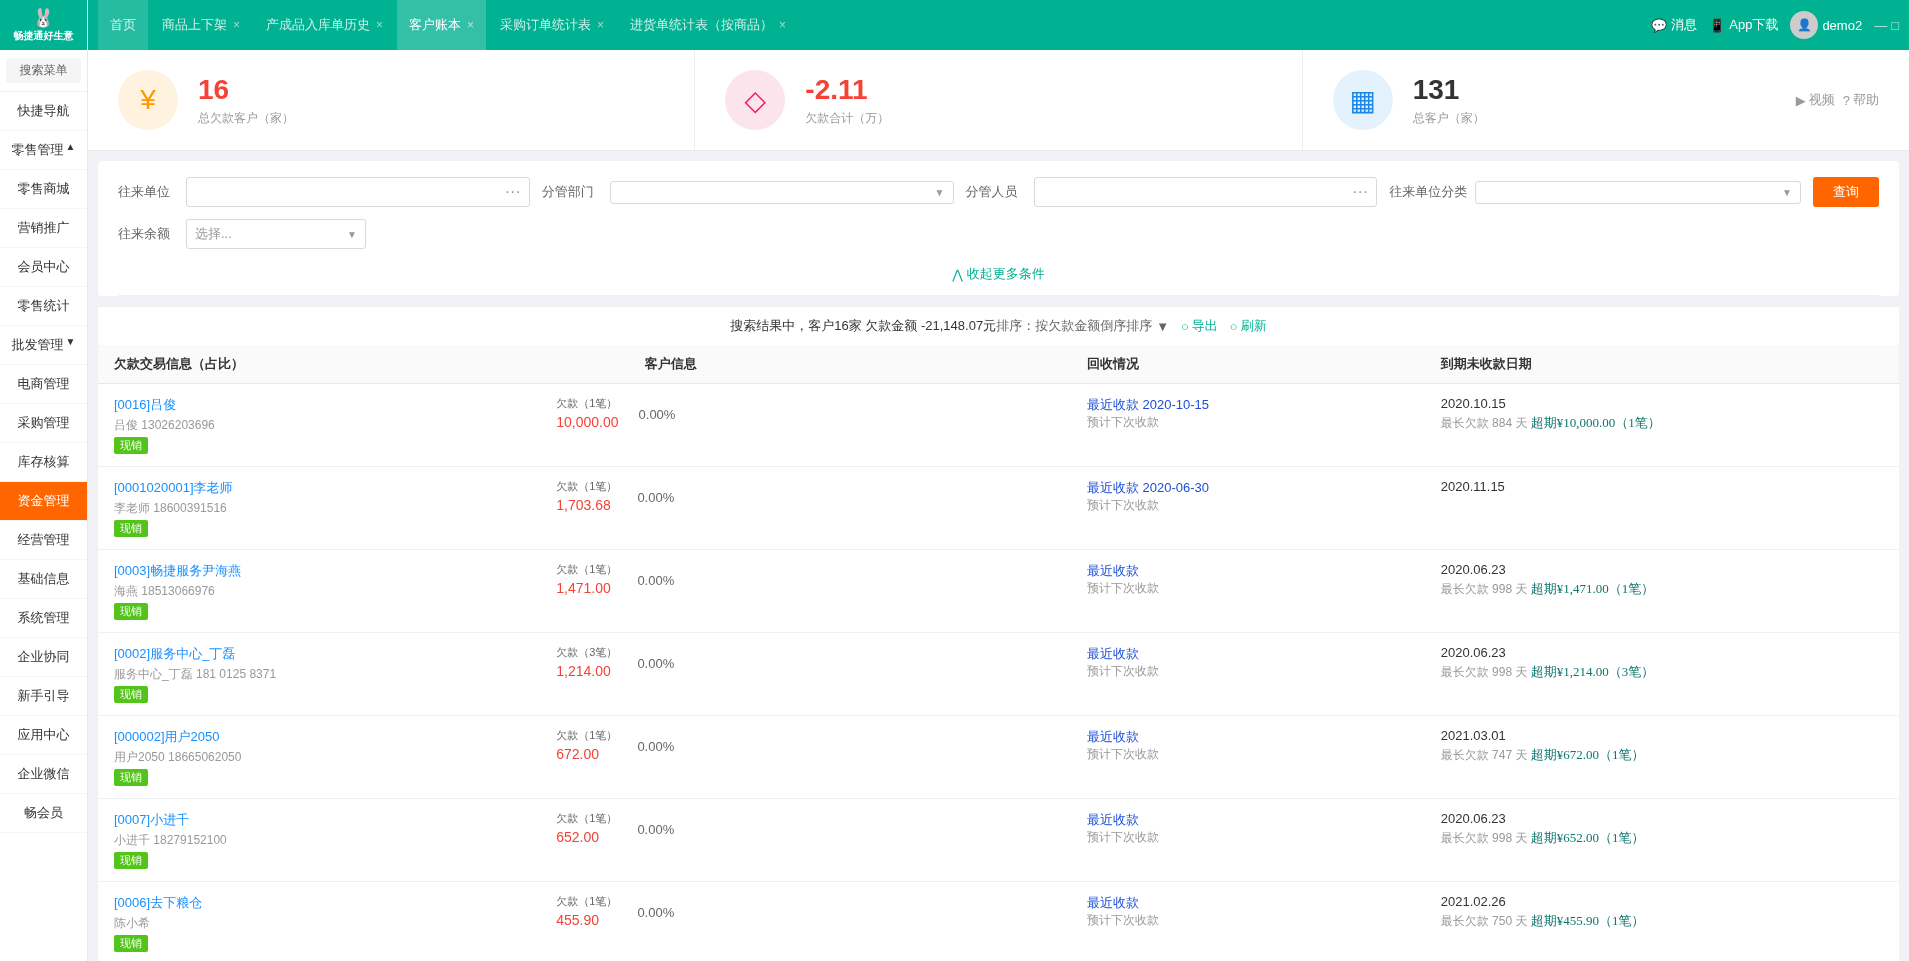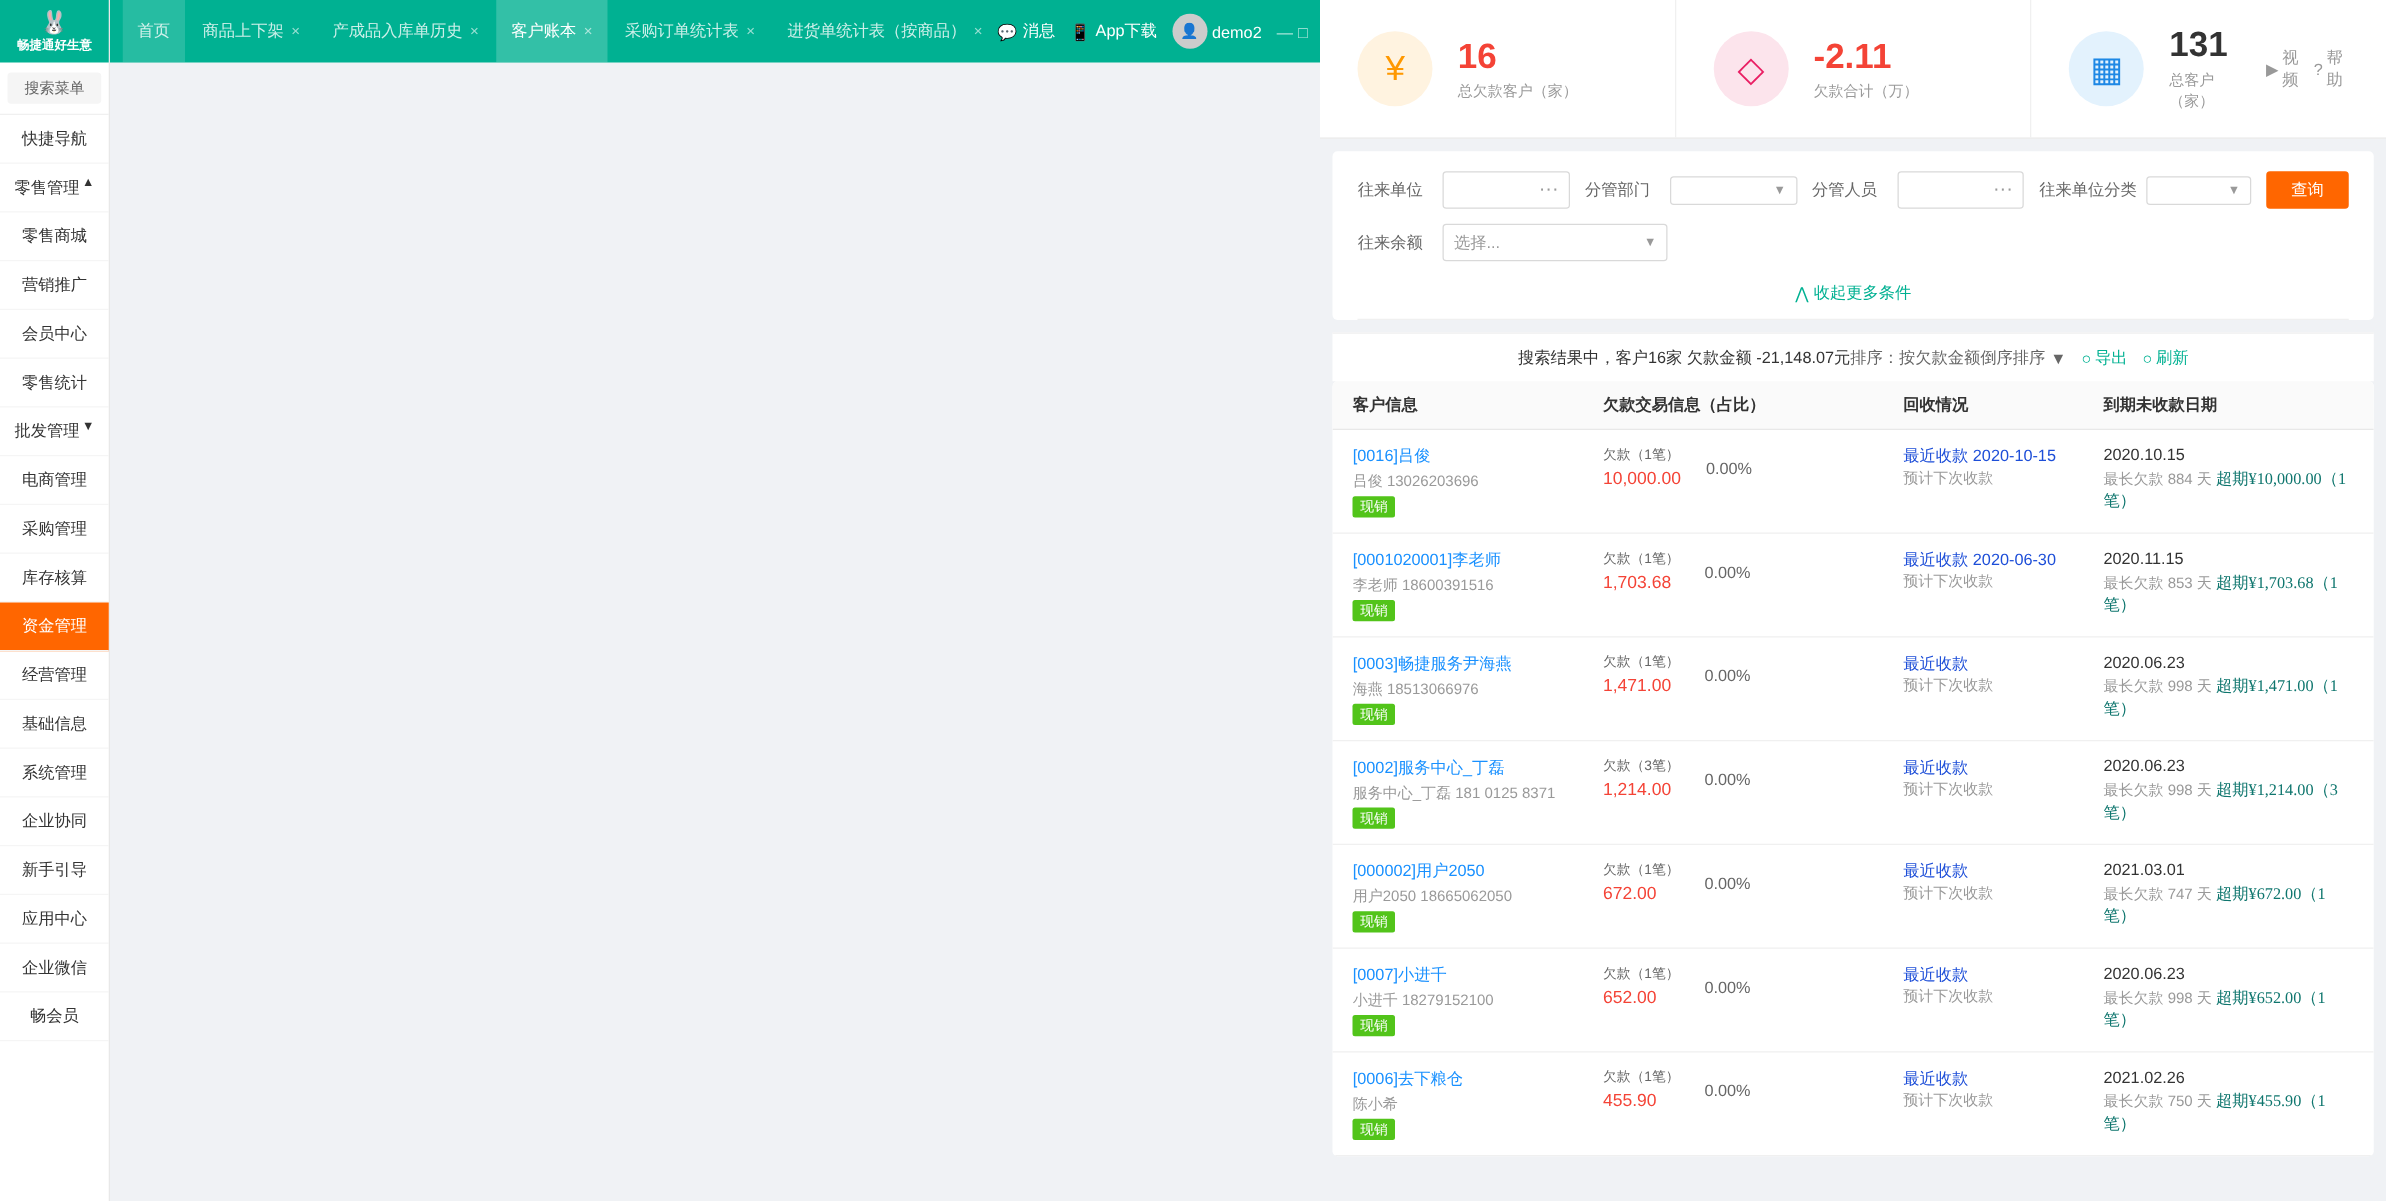--- a/index.html
+++ b/index.html
@@ -10,21 +10,21 @@
     .sidebar-logo { background: #00b192; height: 50px; display: flex; align-items: center; justify-content: center; color: white; font-size: 12px; font-weight: bold; flex-direction: column; }
     .sidebar-logo .logo-icon { font-size: 18px; }
     .sidebar-search { padding: 8px 6px; border-bottom: 1px solid #f0f0f0; }
     .sidebar-search-btn { width: 100%; background: #f5f5f5; border: none; padding: 4px; border-radius: 3px; cursor: pointer; color: #666; font-size: 12px; }
     .sidebar-nav-item { padding: 10px 6px; text-align: center; cursor: pointer; color: #333; border-bottom: 1px solid #f5f5f5; font-size: 12px; }
     .sidebar-nav-item.active { background: #ff6600; color: white; }
     .sidebar-nav-item.has-arrow { display: flex; align-items: flex-start; justify-content: center; gap: 2px; }
     .nav-arrow { font-size: 10px; }
 
     
-    .main { flex: 1; display: flex; flex-direction: row; overflow: hidden; }
+    .main { flex: 1; display: flex; flex-direction: column; overflow: hidden; }
 
     
     .topbar { background: #00b192; height: 50px; display: flex; align-items: center; justify-content: space-between; padding: 0 10px; flex-shrink: 0; }
     .topbar-tabs { display: flex; align-items: center; gap: 2px; overflow: hidden; }
     .tab { height: 50px; display: flex; align-items: center; padding: 0 12px; color: rgba(255,255,255,0.8); cursor: pointer; font-size: 13px; gap: 6px; white-space: nowrap; }
     .tab.active { background: rgba(255,255,255,0.2); color: white; }
     .tab .tab-close { color: rgba(255,255,255,0.6); font-size: 12px; }
     .tab.home { background: rgba(255,255,255,0.15); }
     .topbar-actions { display: flex; align-items: center; gap: 12px; color: white; font-size: 12px; flex-shrink: 0; }
     .topbar-action { display: flex; align-items: center; gap: 4px; cursor: pointer; }
@@ -318,22 +318,22 @@
         </div>
         <div class="result-action-btn">
           <span>○</span>
           <span>刷新</span>
         </div>
       </div>
     </div>
 
     <div class="table-container">
       <div class="table-header">
+        <div class="table-header-cell th-debt">欠款交易信息（占比）</div>
         <div class="table-header-cell th-customer">客户信息</div>
-        <div class="table-header-cell th-debt">欠款交易信息（占比）</div>
         <div class="table-header-cell th-payback">回收情况</div>
         <div class="table-header-cell th-overdue">到期未收款日期</div>
       </div>
 
       <div id="table-body">
           <div class="table-row">
     <div class="td-customer">
       <div class="customer-name">[0016]吕俊</div>
       <div class="customer-info">吕俊 13026203696</div>
       <span class="customer-tag">现销</span>
@@ -372,23 +372,20 @@
         </div>
         <div class="debt-ratio">0.00%</div>
       </div>
     </div>
     <div class="td-payback">
       <div class="payback-date">最近收款    2020-06-30</div>
       <div class="payback-next">预计下次收款</div>
     </div>
     <div class="td-overdue">
       <div class="overdue-date">2020.11.15</div>
-      <div class="overdue-detail">
-        最长欠款 853 天 <span class="overdue-link">超期¥1,703.68（1笔）</span>
-      </div>
     </div>
   </div>
           <div class="table-row">
     <div class="td-customer">
       <div class="customer-name">[0003]畅捷服务尹海燕</div>
       <div class="customer-info">海燕 18513066976</div>
       <span class="customer-tag">现销</span>
     </div>
     <div class="td-debt">
       <div class="debt-inline">

